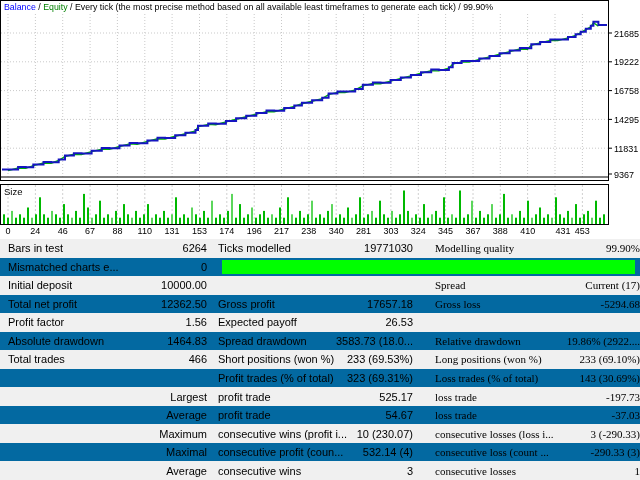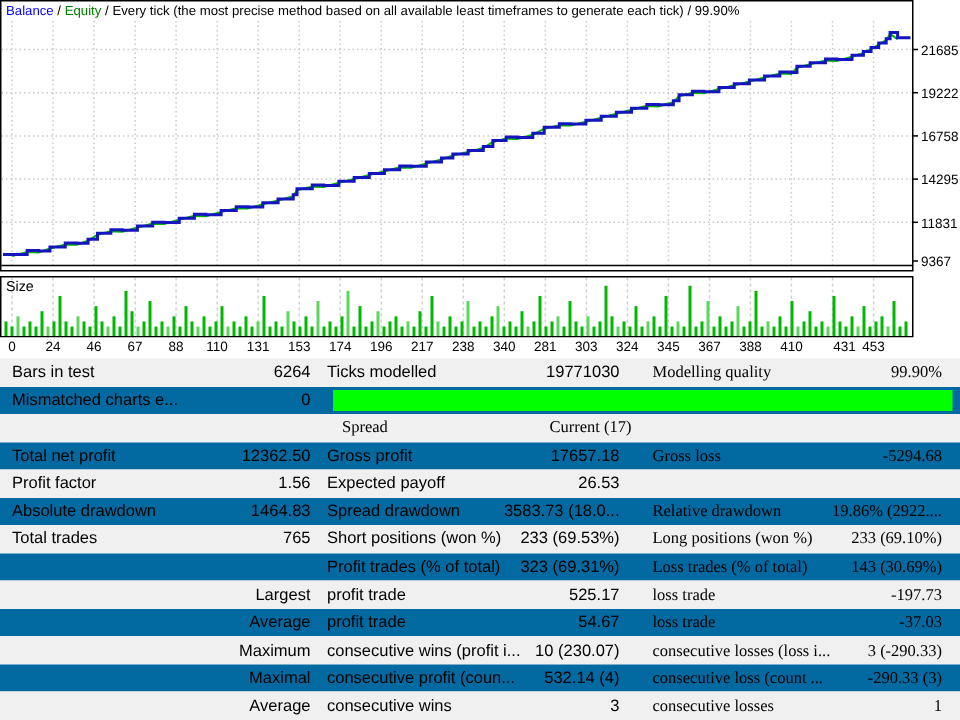--- a/index.html
+++ b/index.html
@@ -26,21 +26,21 @@
   .trow.alt{background:#f0f0f0;}
   .pair{display:flex;justify-content:space-between;align-items:center;overflow:hidden;}
   .pair .lab{white-space:nowrap;overflow:hidden;}
   .pair .val{white-space:nowrap;flex-shrink:0;text-align:left;}
   .p0{width:207px;}
   .p0 .lab{padding-left:8px;}
   .p1{width:206px;}
   .p1 .lab{padding-left:11px;}
   .p2{width:227px;font-family:Liberation Serif, serif;}
   .p2 .lab{padding-left:22px;}
-  .p2 .val{padding-right:12px;}
+  .p2 .val{padding-right:0;}
   .qbar{position:absolute;left:222px;top:2px;width:413px;height:14.5px;background:#00ff00;}
 </style>
 </head>
 <body>
 
 <div class="report">
 
   <div class="figure">
     <svg id="main-chart" width="640" height="182">
         <line x1="8.0" y1="14" x2="8.0" y2="176.5" stroke="#c9c9c9" stroke-width="1" stroke-dasharray="1 2"></line>
@@ -318,20 +318,24 @@
           <span class="lab"></span>
           <span class="val"></span>
         </div>
         <div class="pair p2">
           <span class="lab"></span>
           <span class="val"></span>
         </div>
         <div class="qbar" style="background: rgb(0, 255, 0);"></div>
       </div>
       <div class="trow alt">
+        <div class="pair p0">
+          <span class="lab">Initial deposit</span>
+          <span class="val">10000.00</span>
+        </div>
         <div class="pair p1">
           <span class="lab"></span>
           <span class="val"></span>
         </div>
         <div class="pair p2">
           <span class="lab">Spread</span>
           <span class="val">Current (17)</span>
         </div>
       </div>
       <div class="trow">
@@ -372,21 +376,21 @@
           <span class="val">3583.73 (18.0...</span>
         </div>
         <div class="pair p2">
           <span class="lab">Relative drawdown</span>
           <span class="val">19.86% (2922....</span>
         </div>
       </div>
       <div class="trow alt">
         <div class="pair p0">
           <span class="lab">Total trades</span>
-          <span class="val">765</span>
+          <span class="val">466</span>
         </div>
         <div class="pair p1">
           <span class="lab">Short positions (won %)</span>
           <span class="val">233 (69.53%)</span>
         </div>
         <div class="pair p2">
           <span class="lab">Long positions (won %)</span>
           <span class="val">233 (69.10%)</span>
         </div>
       </div>

